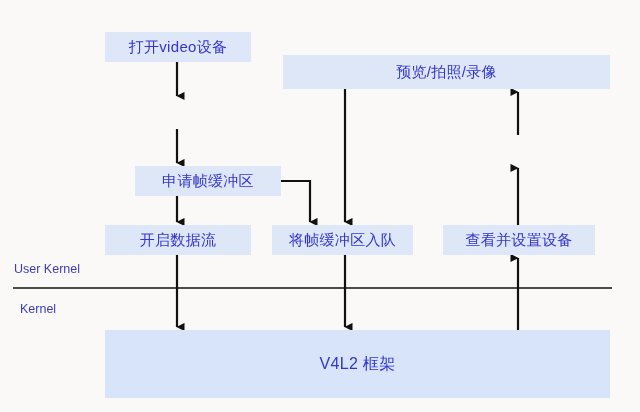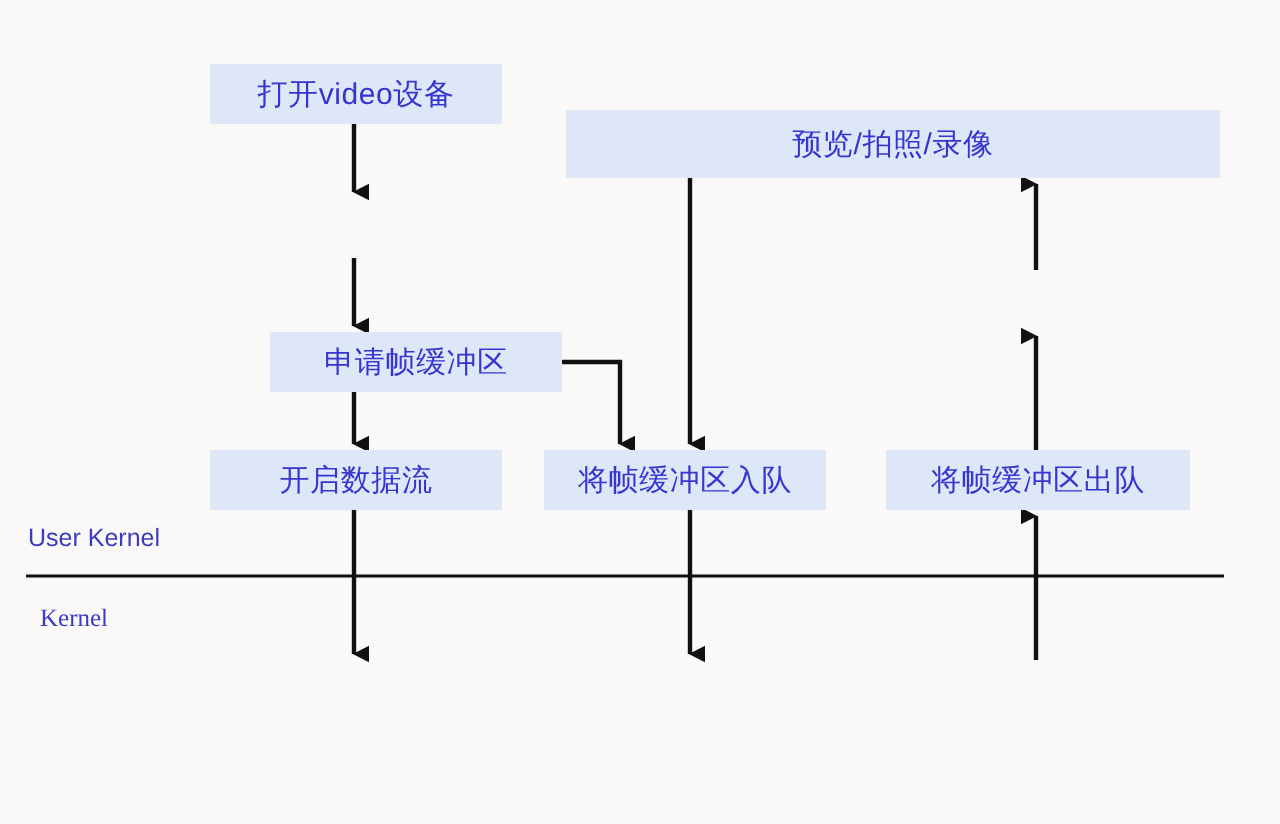--- a/index.html
+++ b/index.html
@@ -55,21 +55,21 @@
   #n-config      { left: 105px; top: 99px;  width: 146px; height: 30px; }
   #n-reqbuf      { left: 105px; top: 166px; width: 146px; height: 30px; margin-left: 30px; }
   #n-stream      { left: 105px; top: 225px; width: 146px; height: 30px; }
   #n-qbuf        { left: 272px; top: 225px; width: 141px; height: 30px; }
   #n-dqbuf       { left: 443px; top: 225px; width: 152px; height: 30px; }
   #n-getframe    { left: 462px; top: 135px; width: 113px; height: 30px; }
   #n-preview     { left: 283px; top: 55px;  width: 327px; height: 34px; }
   #n-v4l2        { left: 105px; top: 330px; width: 505px; height: 68px; }
 
   #lbl-userspace { left: 14px;  top: 262px; }
-  #lbl-kernel    { left: 20px;  top: 302px; font-family: Liberation Serif, serif; }
+  #lbl-kernel    { left: 20px;  top: 302px; }
 </style>
 </head>
 <body>
 
 <div id="diagram">
 
   <svg class="svg-layer" viewBox="0 0 640 412" width="640" height="412">
     <defs>
       <marker id="arrowdown" markerWidth="9" markerHeight="9" refX="4.5" refY="8" orient="auto" markerUnits="userSpaceOnUse">
         <path d="M0.4,0.5 L4.5,8.6 L8.6,0.5 Z" fill="#111111"></path>
@@ -110,26 +110,29 @@
 
   <div class="node" id="n-stream">
     <span>开启数据流</span>
   </div>
 
   <div class="node" id="n-qbuf">
     <span>将帧缓冲区入队</span>
   </div>
 
   <div class="node" id="n-dqbuf">
-    <span>将帧缓冲区出队</span>
+    <span>查看并设置设备</span>
   </div>
 
 
   <div class="node" id="n-preview">
     <span>预览/拍照/录像</span>
   </div>
 
+  <div class="node big" id="n-v4l2">
+    <span>V4L2 框架</span>
+  </div>
 
   <div class="zone-label" id="lbl-userspace">User Kernel</div>
 
   <div class="zone-label" id="lbl-kernel">Kernel</div>
 
 </div>
 
 </body></html>

